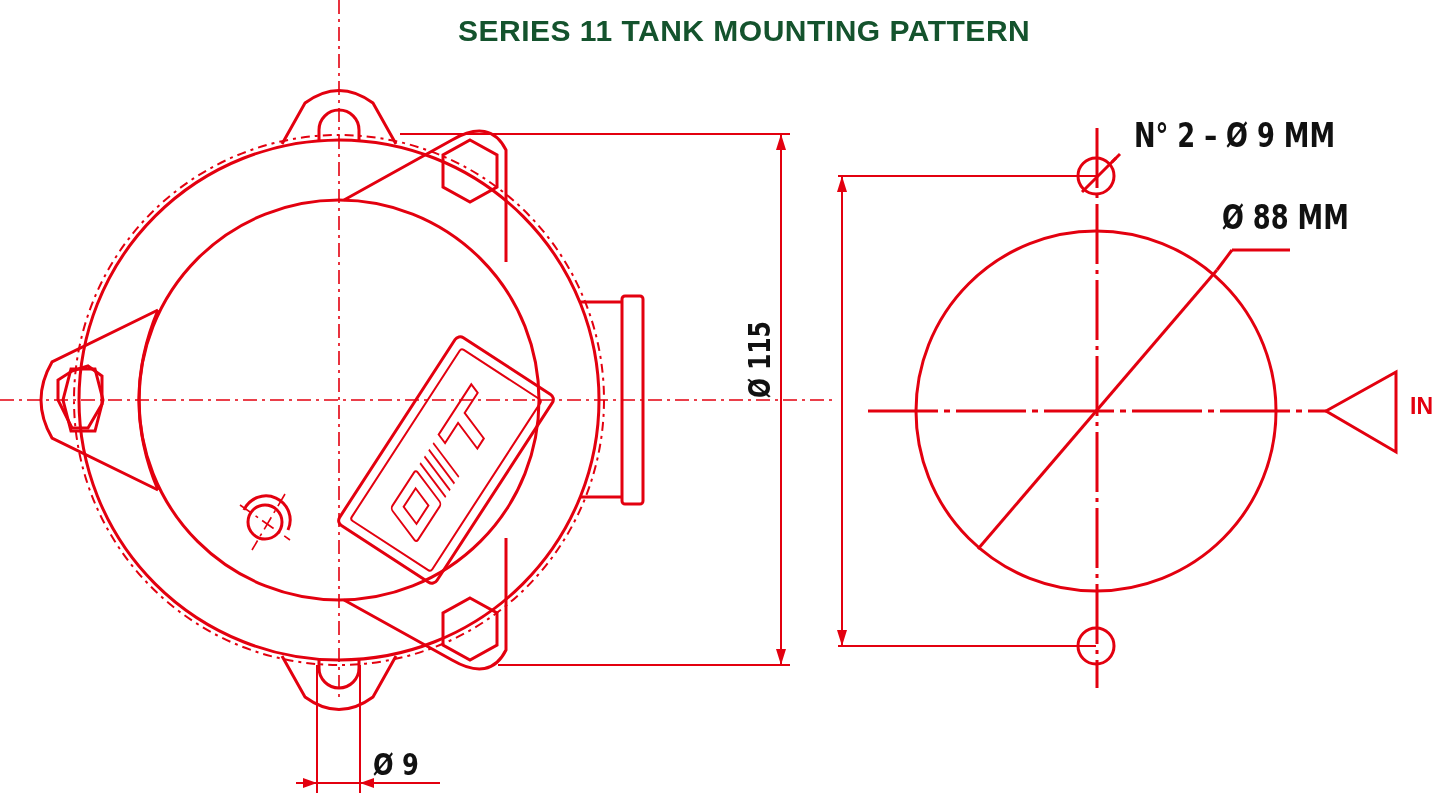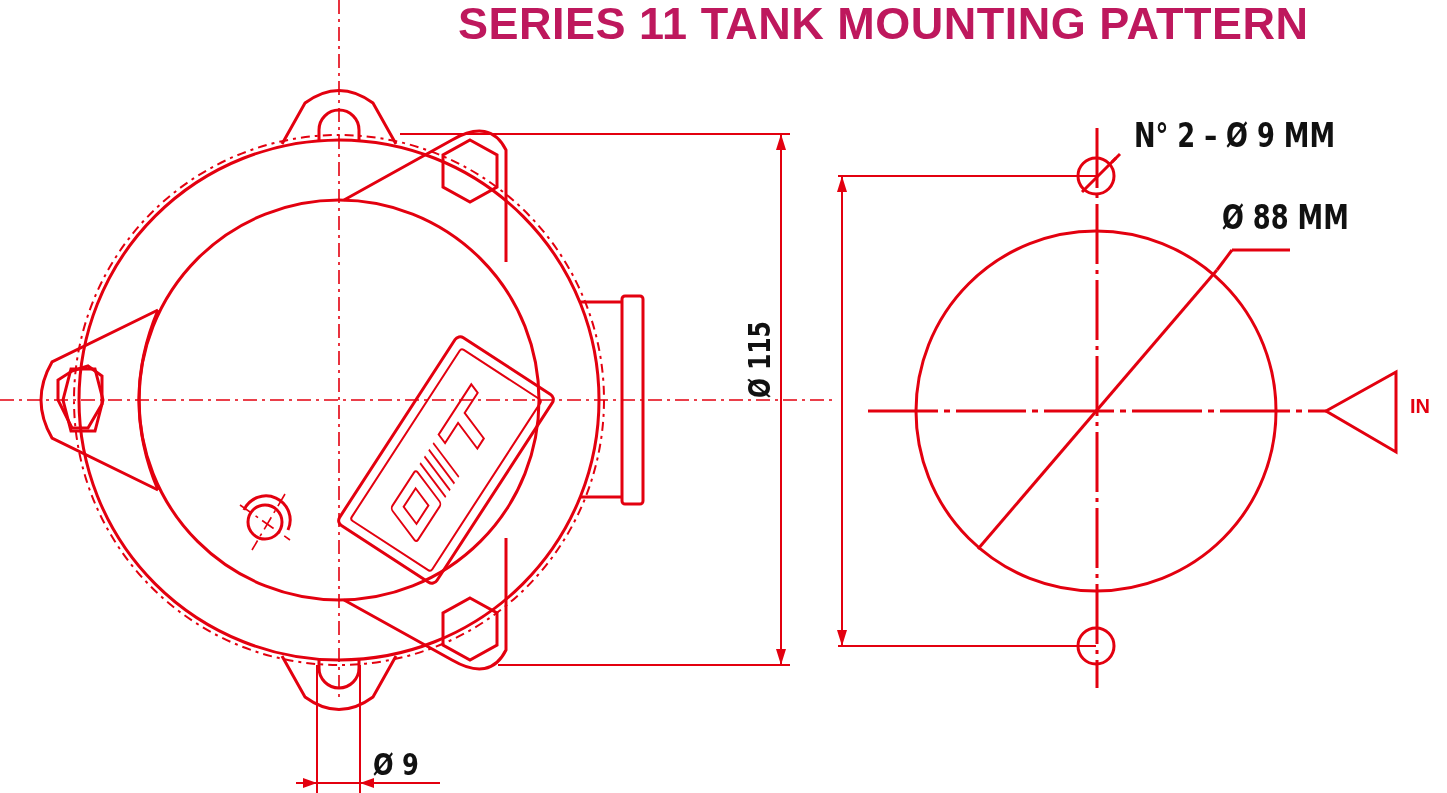--- a/index.html
+++ b/index.html
@@ -1,24 +1,24 @@
 <!DOCTYPE html>
 <html><head>
 <meta charset="utf-8">
 <style>
   html,body{margin:0;padding:0;background:#ffffff;}
   body{width:1447px;height:793px;overflow:hidden;position:relative;}
   #drawing{position:absolute;left:0;top:0;width:1447px;height:793px;}
-  .title{position:absolute;left:458px;top:0px;font-family:"Liberation Sans",sans-serif;font-weight:700;font-size:45px;color:#be185d;letter-spacing:0.5px;white-space:nowrap;line-height:48px;}
+  .title{position:absolute;left:458px;top:7px;font-family:"Liberation Sans",sans-serif;font-weight:700;font-size:30px;color:#14532d;letter-spacing:0.5px;white-space:nowrap;line-height:48px;}
   .lbl{position:absolute;font-family:"DejaVu Sans",sans-serif;font-weight:700;color:#111;white-space:nowrap;transform:scaleX(0.78);transform-origin:left center;}
   .lbl-holes{left:1134px;top:116px;font-size:33px;line-height:40px;}
   .lbl-88{left:1222px;top:198px;font-size:33px;line-height:40px;}
   .lbl-9{left:373px;top:744px;font-size:31px;line-height:40px;}
   .lbl-115{left:742px;top:398px;font-size:30px;line-height:36px;transform:rotate(-90deg) scaleX(0.78);transform-origin:left top;}
-  .lbl-in{position:absolute;left:1410px;top:386px;font-family:"Liberation Sans",sans-serif;font-weight:700;font-size:20px;color:#e3000f;line-height:40px;}
+  .lbl-in{position:absolute;left:1410px;top:386px;font-family:"Liberation Sans",sans-serif;font-weight:700;font-size:23px;color:#e3000f;line-height:40px;}
   svg .s{stroke:#e3000f;fill:none;stroke-width:3;}
   svg .t{stroke:#e3000f;fill:none;stroke-width:2;}
   svg .c{stroke:#e3000f;fill:none;stroke-width:1.6;stroke-dasharray:14 5 3 5;}
   svg .d{stroke:#e3000f;fill:none;stroke-width:2;stroke-dasharray:9 5 3 5;}
   svg .f{fill:#e3000f;stroke:none;}
 </style>
 </head>
 <body>
 
 <div class="title">SERIES 11 TANK MOUNTING PATTERN</div>

